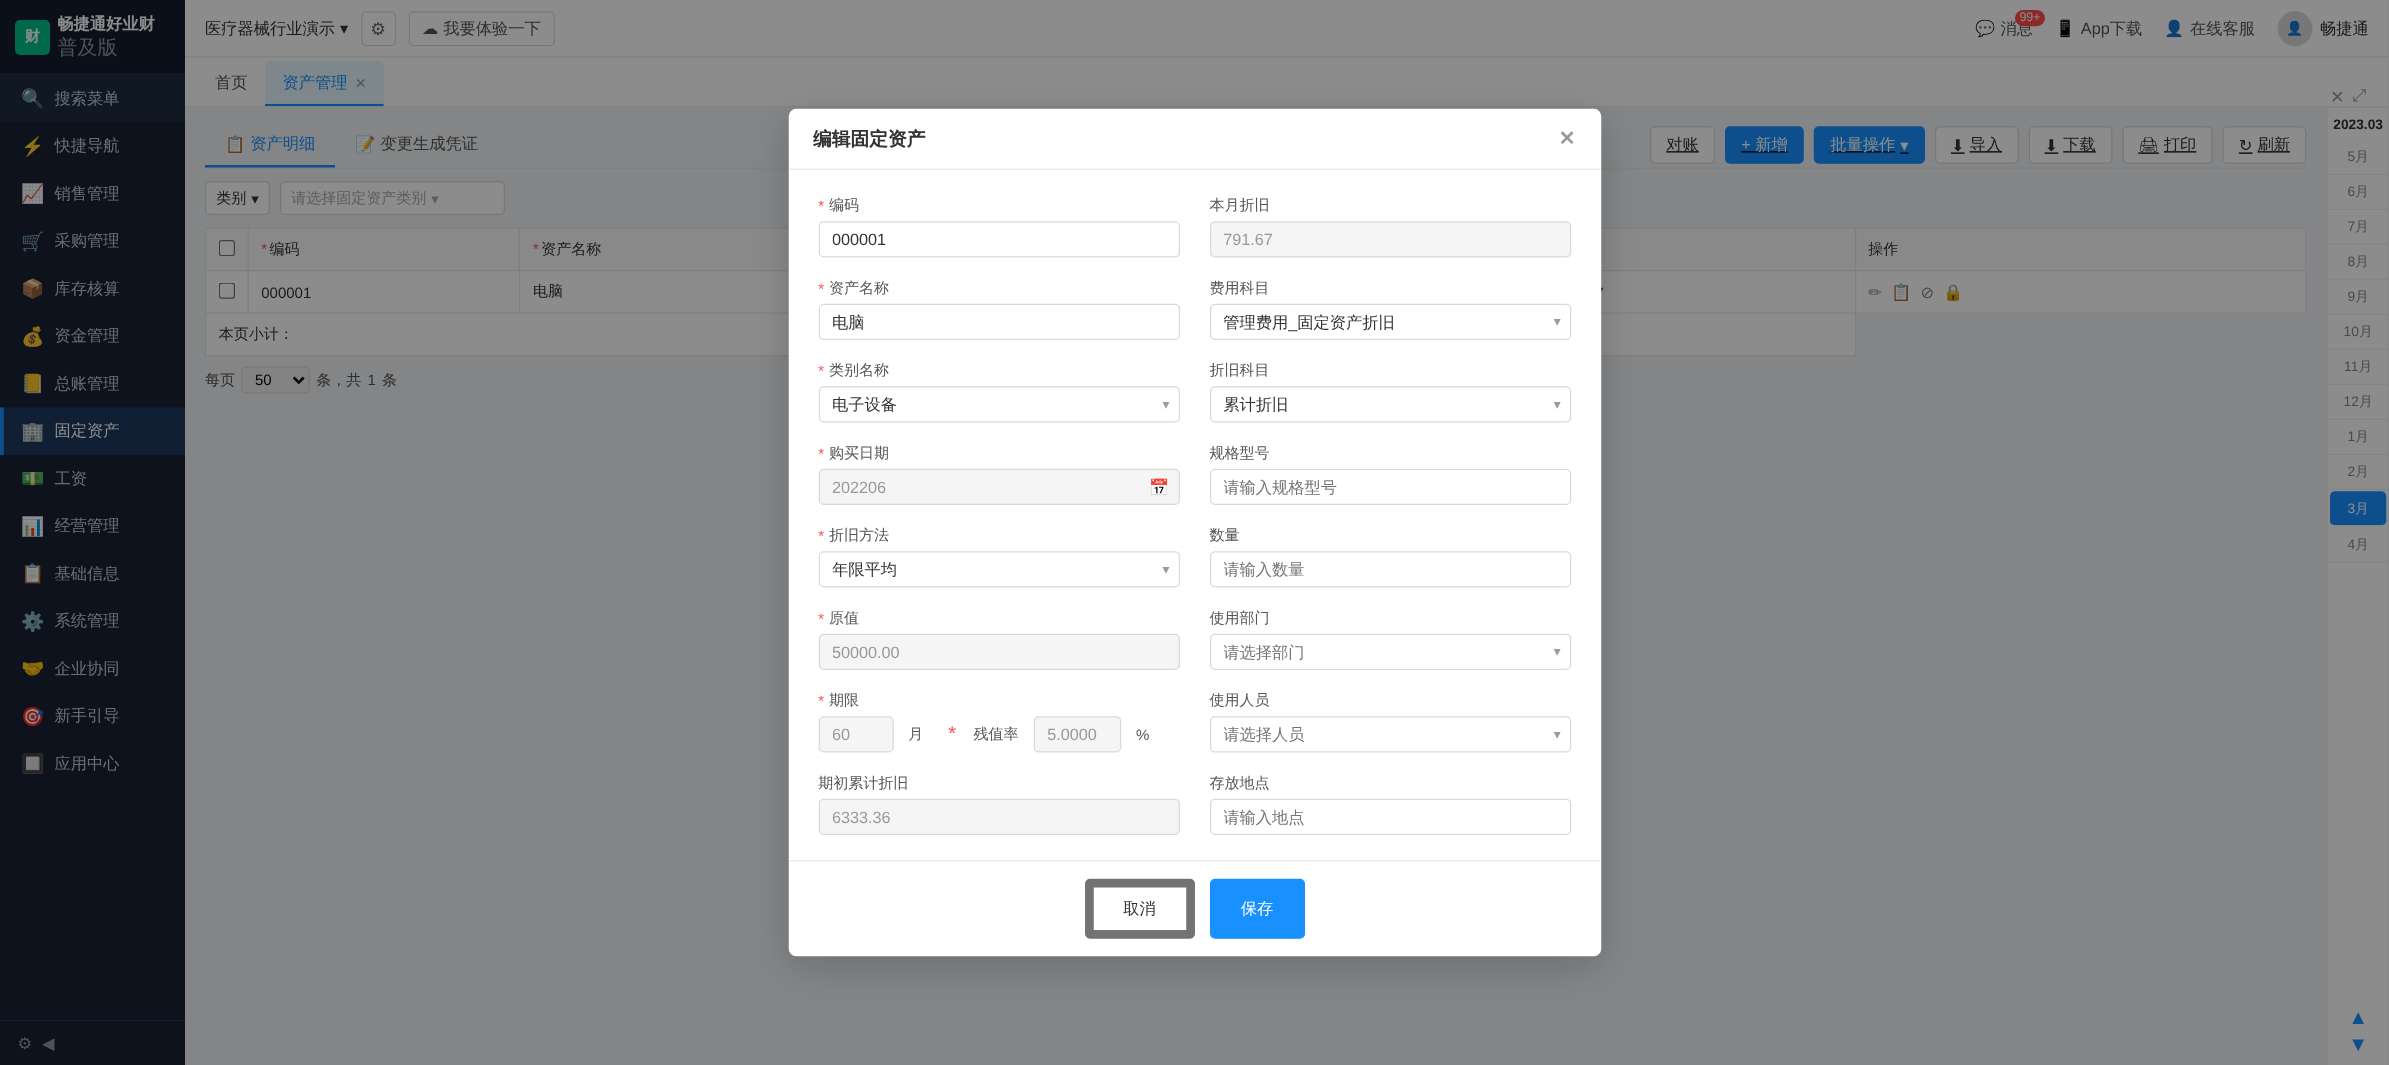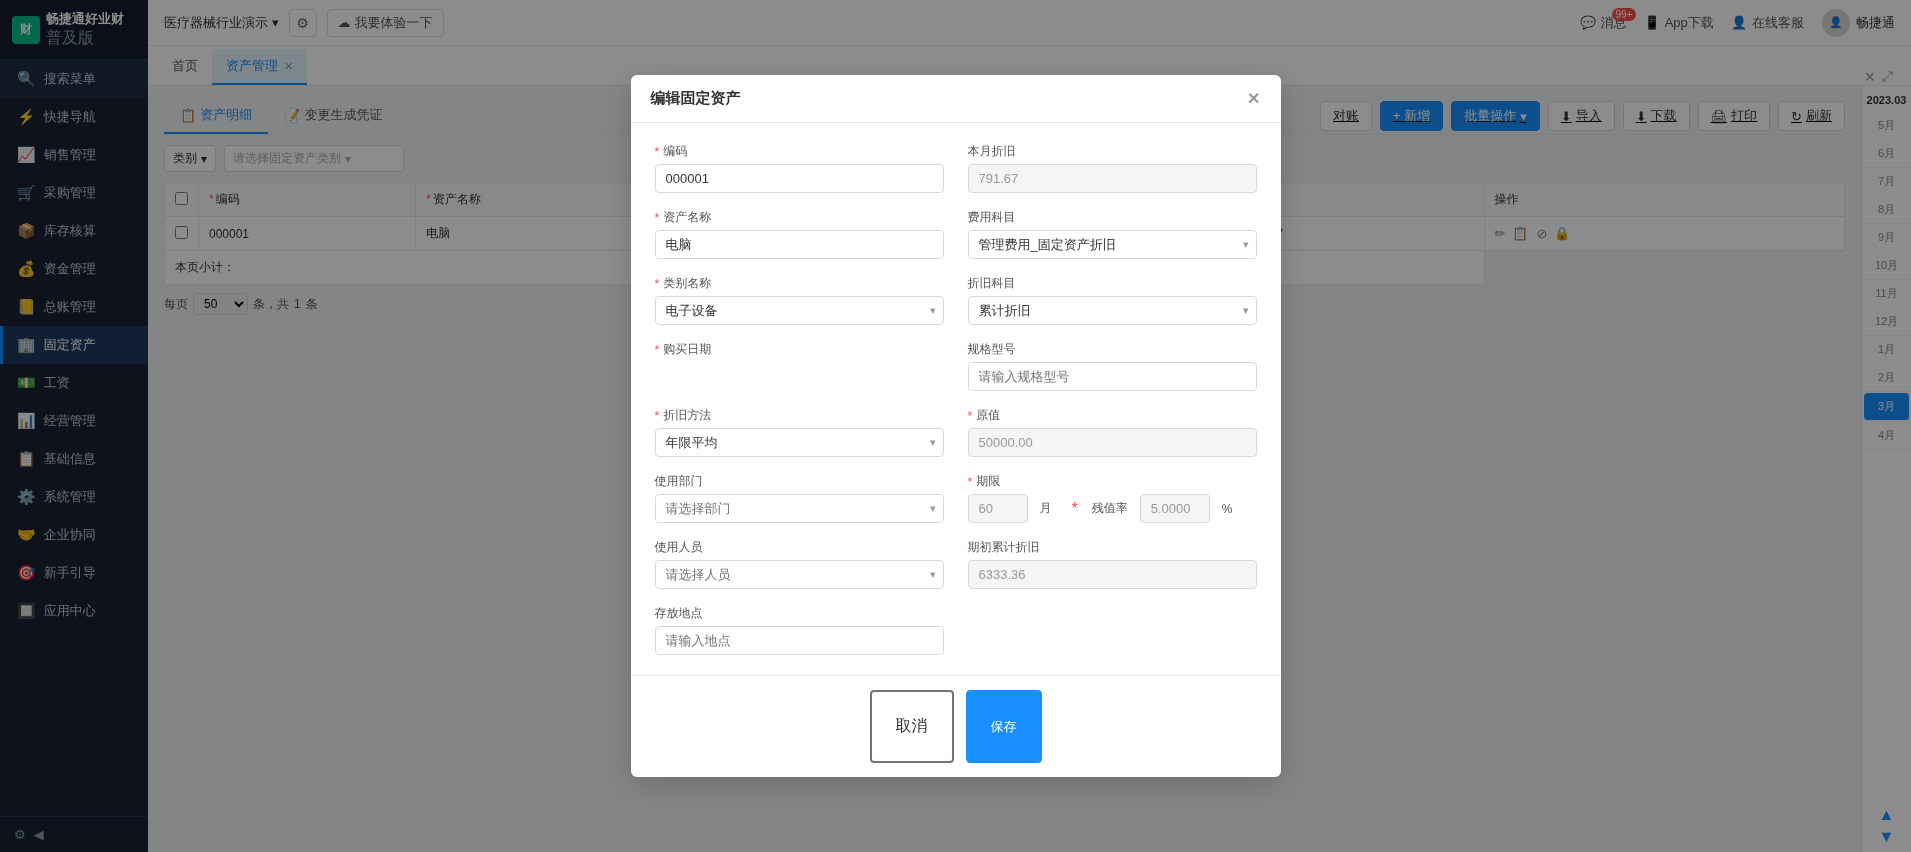--- a/index.html
+++ b/index.html
@@ -275,22 +275,22 @@
     .form-period-unit { font-size: 12px; color: #555; }
     .form-residual-pct { font-size: 12px; color: #555; }
     .form-note {
       margin-top: 14px;
       font-size: 11px;
       color: #f5a623;
       line-height: 1.6;
     }
 
     .btn-cancel {
-      padding: 24px 24px; border: 2px solid #737373; border-radius: 4px;
-      background: #fff; color: #333; font-size: 16px; cursor: pointer;
+      padding: 8px 24px; border: 7px solid #737373; border-radius: 4px;
+      background: #fff; color: #333; font-size: 13px; cursor: pointer;
     }
     .btn-save {
       padding: 6px 24px; border: 1px solid #1890ff; border-radius: 4px;
       background: #1890ff; color: #fff; font-size: 13px; cursor: pointer;
     }
 
     
     .pagination {
       display: flex; align-items: center; gap: 5px;
       padding: 8px 0; font-size: 12px; color: #555;
@@ -606,37 +606,47 @@
             <input class="form-input" type="text" value="累计折旧" style="">
             <span class="form-select-arrow">▾</span>
           </div>
         </div>
 
         <div class="form-item">
           <label class="form-label">
             <span class="required-star">*</span>
             <span>购买日期</span>
           </label>
+          <div class="form-date-wrap">
+            <input class="form-input readonly" type="text" value="202206" style="">
+            <span class="form-date-icon">📅</span>
+          </div>
         </div>
         <div class="form-item">
           <label class="form-label">
             <span>规格型号</span>
           </label>
           <input class="form-input" type="text" placeholder="请输入规格型号" style="">
         </div>
 
         <div class="form-item">
           <label class="form-label">
             <span class="required-star">*</span>
             <span>折旧方法</span>
           </label>
           <div class="form-select-wrap">
             <input class="form-input" type="text" value="年限平均" style="">
             <span class="form-select-arrow">▾</span>
           </div>
+        </div>
+        <div class="form-item">
+          <label class="form-label">
+            <span>数量</span>
+          </label>
+          <input class="form-input" type="text" placeholder="请输入数量" style="">
         </div>
 
         <div class="form-item">
           <label class="form-label">
             <span class="required-star">*</span>
             <span>原值</span>
           </label>
           <input class="form-input readonly" type="text" value="50000.00" style="">
         </div>
         <div class="form-item">

